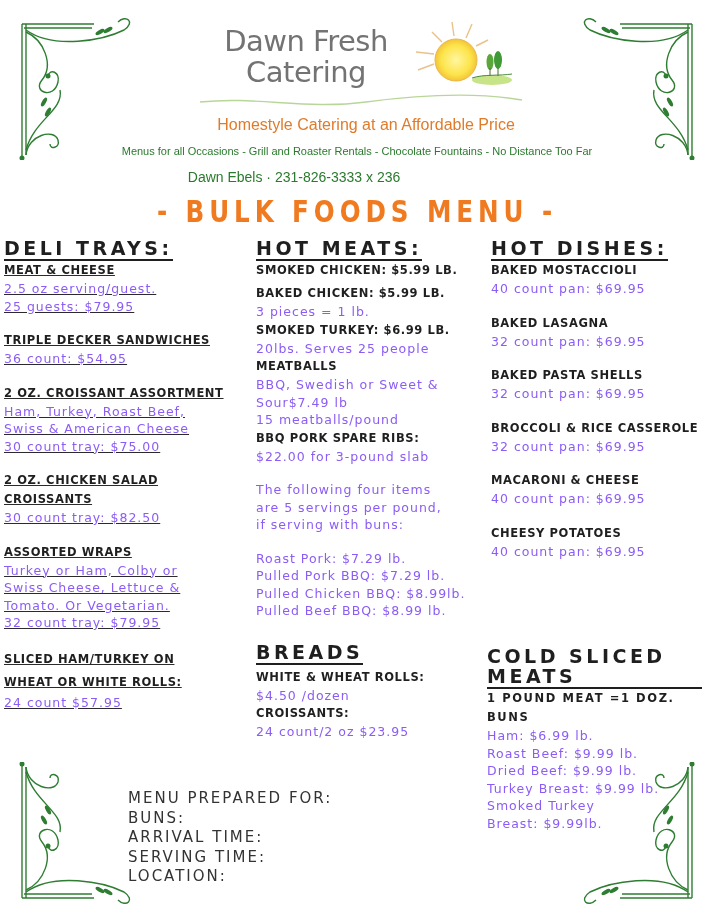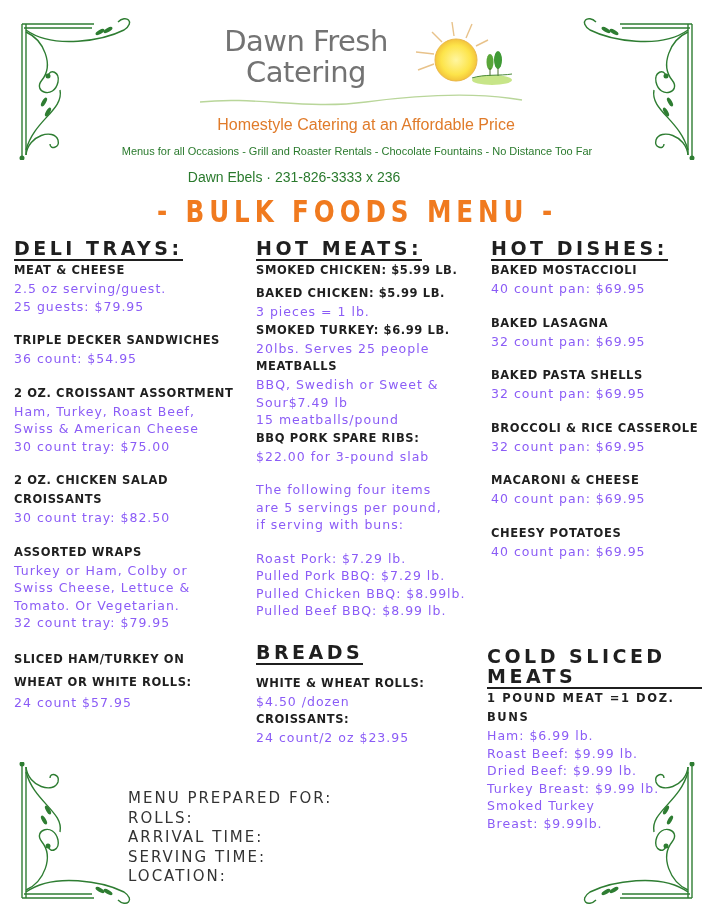--- a/index.html
+++ b/index.html
@@ -16,21 +16,21 @@
   .logo-title { position: absolute; left: 0; top: 8px; width: 220px; text-align: center; font-family: "DejaVu Sans", sans-serif; color: #737373; font-size: 29px; line-height: 31px; letter-spacing: -0.5px; }
   .logo svg.sun { position: absolute; left: 218px; top: 0; width: 100px; height: 80px; }
   .logo svg.wave { position: absolute; left: 0; top: 70px; width: 330px; height: 30px; }
 
   .tagline { position: absolute; left: 0; width: 714px; text-align: center; top: 116px; color: #e07b2a; font-family: "Liberation Sans", sans-serif; font-size: 16px; padding-left: 9px; }
   .services { position: absolute; left: 0; width: 714px; text-align: center; top: 145px; color: #2a7a2d; font-family: "Liberation Sans", sans-serif; font-size: 11px; }
   .contact { position: absolute; left: 0; width: 588px; text-align: center; top: 169px; color: #2a7a2d; font-family: "Liberation Sans", sans-serif; font-size: 14px; }
   .menu-title { position: absolute; left: 0; width: 714px; text-align: center; top: 194px; color: #f07a1f; font-family: "DejaVu Sans", sans-serif; font-weight: bold; font-size: 30px; letter-spacing: 6px; transform: scaleX(0.82); }
 
   .col { position: absolute; top: 238px; }
-  .col.c1 { left: 14px; width: 230px; }
+  .col.c1 { left: 4px; width: 230px; text-decoration: underline; }
   .col.c2 { left: 256px; width: 225px; }
   .col.c3 { left: 491px; width: 210px; }
 
   .sec-head { display: inline-block; font-family: "DejaVu Sans", sans-serif; font-weight: bold; font-size: 19px; letter-spacing: 3.5px; color: #1f1f1f; border-bottom: 2px solid #1f1f1f; line-height: 20px; padding-bottom: 1px; transform-origin: left; }
   .item-head { font-family: "DejaVu Sans", sans-serif; font-weight: bold; font-size: 11.5px; letter-spacing: 0.6px; color: #1f1f1f; line-height: 19px; text-transform: uppercase; }
   .item-text { font-family: "DejaVu Sans", sans-serif; font-size: 12.5px; letter-spacing: 1px; color: #8b5cf6; line-height: 17.5px; white-space: pre-line; }
   .gap { height: 16px; }
   .gap-s { height: 4px; }
 
   .prep { position: absolute; left: 128px; top: 789px; }
@@ -214,21 +214,21 @@
 are 5 servings per pound,
 if serving with buns:</div>
   <div class="gap"></div>
   <div class="item-text">Roast Pork: $7.29 lb.
 Pulled Pork BBQ: $7.29 lb.
 Pulled Chicken BBQ: $8.99lb.
 Pulled Beef BBQ: $8.99 lb.</div>
   <div style="height:22px"></div>
   <div>
     <div class="sec-head">BREADS</div>
-    <div class="item-head" style="margin-top:9px">WHITE &amp; WHEAT ROLLS:</div>
+    <div class="item-head" style="margin-top:3px">WHITE &amp; WHEAT ROLLS:</div>
     <div class="item-text">$4.50 /dozen</div>
     <div class="item-head">CROISSANTS:</div>
     <div class="item-text">24 count/2 oz $23.95</div>
   </div>
 </div>
 
 <div class="col c3">
   <div class="sec-head">HOT DISHES:</div>
   <div class="item-head">BAKED MOSTACCIOLI</div>
   <div class="item-text">40 count pan: $69.95</div>
@@ -255,17 +255,17 @@
   <div class="item-text">Ham: $6.99 lb.
 Roast Beef: $9.99 lb.
 Dried Beef: $9.99 lb.
 Turkey Breast: $9.99 lb.
 Smoked Turkey
 Breast: $9.99lb.</div>
 </div>
 
 <div class="prep">
   <div>MENU PREPARED FOR:</div>
-  <div>ROLLS:</div>
+  <div>BUNS:</div>
   <div>ARRIVAL TIME:</div>
   <div>SERVING TIME:</div>
   <div>LOCATION:</div>
 </div>
 
 </body></html>

